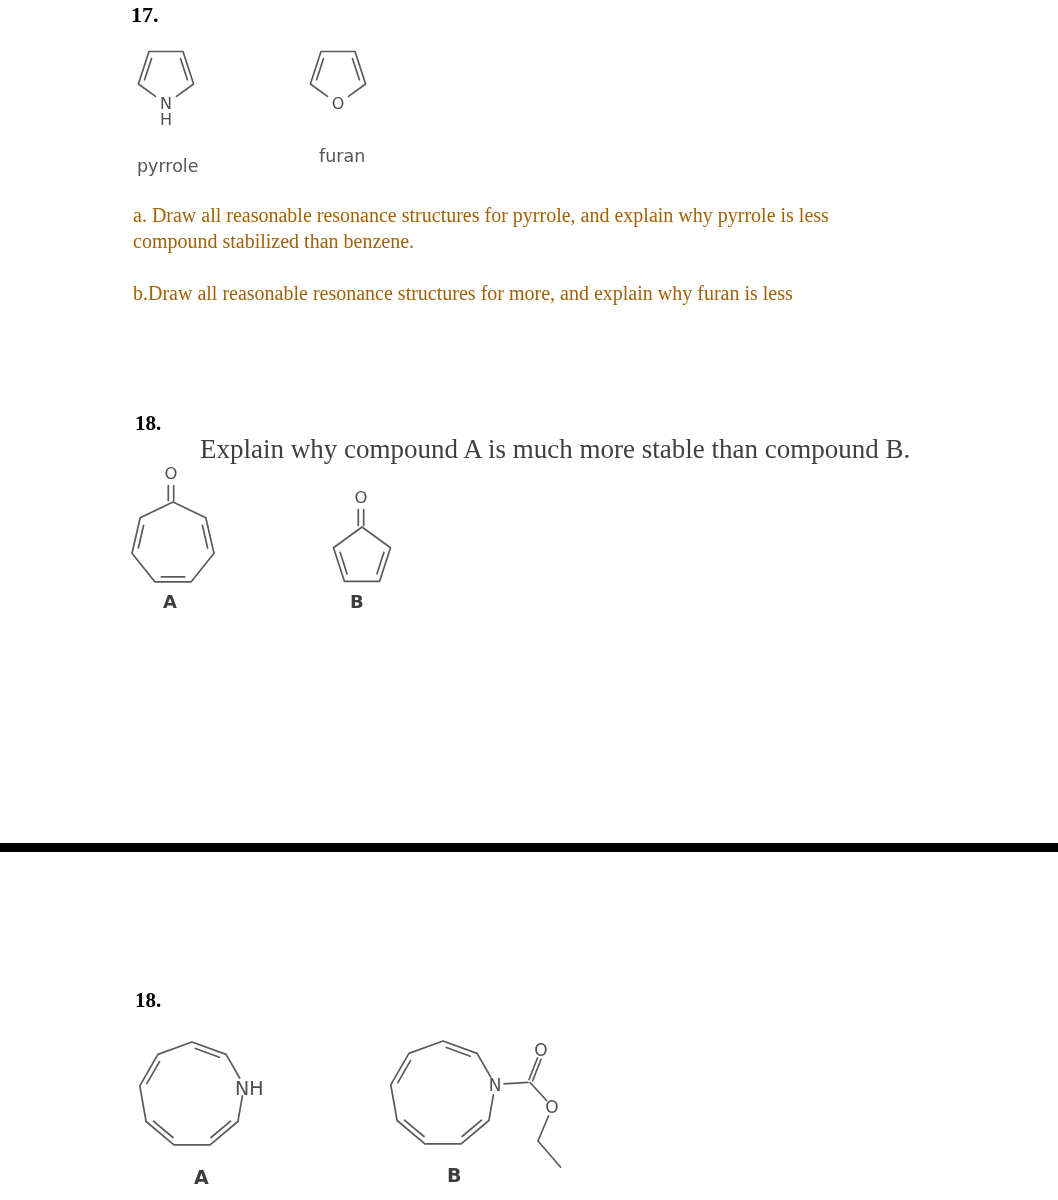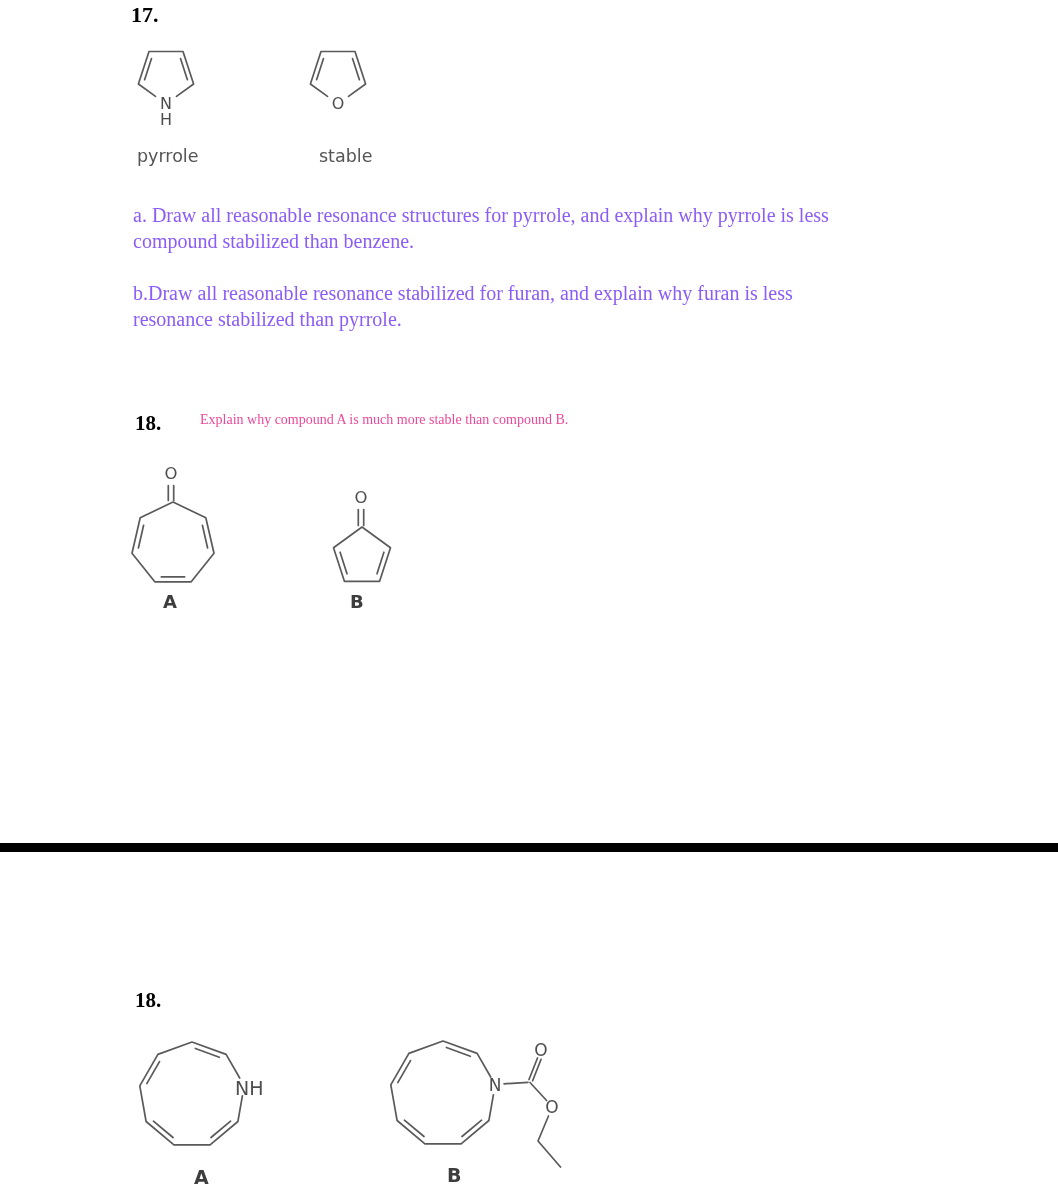--- a/index.html
+++ b/index.html
@@ -3,22 +3,22 @@
 <meta charset="utf-8">
 <style>
   html,body{margin:0;padding:0;background:#ffffff;}
   #page{
     position:relative;width:1058px;height:1196px;background:#ffffff;
     font-family:"Liberation Serif",serif;color:#151515;overflow:hidden;
   }
   .abs{position:absolute;}
   .prob-num{font-weight:bold;font-size:22px;color:#000;}
   .prob-num-inline{font-weight:bold;font-size:21px;color:#000;}
-  .prompt{font-size:14px;color:#ec4899;white-space:nowrap;}
-  .para{font-size:20px;line-height:26px;color:#8b5cf6;}
+  .prompt{font-size:27px;color:#404040;white-space:nowrap;margin-top:22px;}
+  .para{font-size:20px;line-height:26px;color:#a16207;}
   .para span{display:block;white-space:nowrap;}
   .mol-caption{font-family:"DejaVu Sans",sans-serif;font-size:17.5px;color:#555555;}
   .cmpd-letter{font-family:"DejaVu Sans",sans-serif;font-weight:bold;font-size:18px;color:#3d3d3d;}
   .cmpd-letter-lg{font-family:"DejaVu Sans",sans-serif;font-weight:bold;font-size:19px;color:#3d3d3d;}
   .divider{position:absolute;left:0;width:1058px;background:#000000;}
   svg{display:block;overflow:visible;}
   svg .bond{fill:none;stroke:#5a5a5a;stroke-width:1.7;stroke-linejoin:round;stroke-linecap:round;}
   svg text{font-family:"DejaVu Sans",sans-serif;fill:#4d4d4d;}
 </style>
 </head>
@@ -27,36 +27,35 @@
 <div id="page">
 
   <div class="abs prob-num" style="left:131px;top:2px;">17.</div>
 
   <svg class="abs" style="left:131px;top:40px;" width="75" height="105" viewBox="0 0 75 105">
     <path class="bond" d="M18,11.5 L52,11.5 M52,11.5 L62.6,44 M18,11.5 L7.4,44 M62.6,44 L45.5,56.4 M7.4,44 L24.5,56.4"></path>
     <path class="bond" d="M49.5,18.6 L56.4,39.7 M20.5,18.6 L13.6,39.7"></path>
     <text x="35" y="69" font-size="16" text-anchor="middle">N</text>
     <text x="35" y="85" font-size="16" text-anchor="middle">H</text>
   </svg>
-  <div class="abs mol-caption" style="left:137px;top:146px;">pyrrole</div>
+  <div class="abs mol-caption" style="left:137px;top:156px;">pyrrole</div>
 
   <svg class="abs" style="left:305px;top:40px;" width="70" height="90" viewBox="0 0 70 90">
     <path class="bond" d="M16,11.5 L50,11.5 M50,11.5 L60.6,44 M16,11.5 L5.4,44 M60.6,44 L43.5,56.4 M5.4,44 L22.5,56.4"></path>
     <path class="bond" d="M47.5,18.6 L54.4,39.7 M18.5,18.6 L11.6,39.7"></path>
     <text x="33" y="69" font-size="16" text-anchor="middle">O</text>
   </svg>
-  <div class="abs mol-caption" style="left:319px;top:146px;">stable</div>
+  <div class="abs mol-caption" style="left:319px;top:146px;">furan</div>
 
   <div class="abs para" style="left:133px;top:202px;">
     <span>a. Draw all reasonable resonance structures for pyrrole, and explain why pyrrole is less</span>
     <span>compound stabilized than benzene.</span>
   </div>
   <div class="abs para" style="left:133px;top:280px;">
-    <span>b.Draw all reasonable resonance stabilized for furan, and explain why furan is less</span>
-    <span>resonance stabilized than pyrrole.</span>
+    <span>b.Draw all reasonable resonance structures for more, and explain why furan is less</span>
   </div>
 
   <div class="abs prob-num-inline" style="left:135px;top:411px;">18.</div>
   <div class="abs prompt" style="left:200px;top:412px;">Explain why compound A is much more stable than compound B.</div>
 
   <svg class="abs" style="left:126px;top:455px;" width="95" height="140" viewBox="0 0 95 140">
     <text x="45" y="24" font-size="16.5" text-anchor="middle">O</text>
     <path class="bond" d="M42.3,30.5 L42.3,45.5 M47.7,30.5 L47.7,45.5"></path>
     <path class="bond" d="M47,47 L79.8,62.8 L88,98.3 L65.2,126.8 L28.8,126.8 L6,98.3 L14.2,62.8 Z"></path>
     <path class="bond" d="M76.4,70.3 L81.6,93 M58.7,121.8 L35.3,121.8 M17.6,70.3 L12.4,93"></path>

